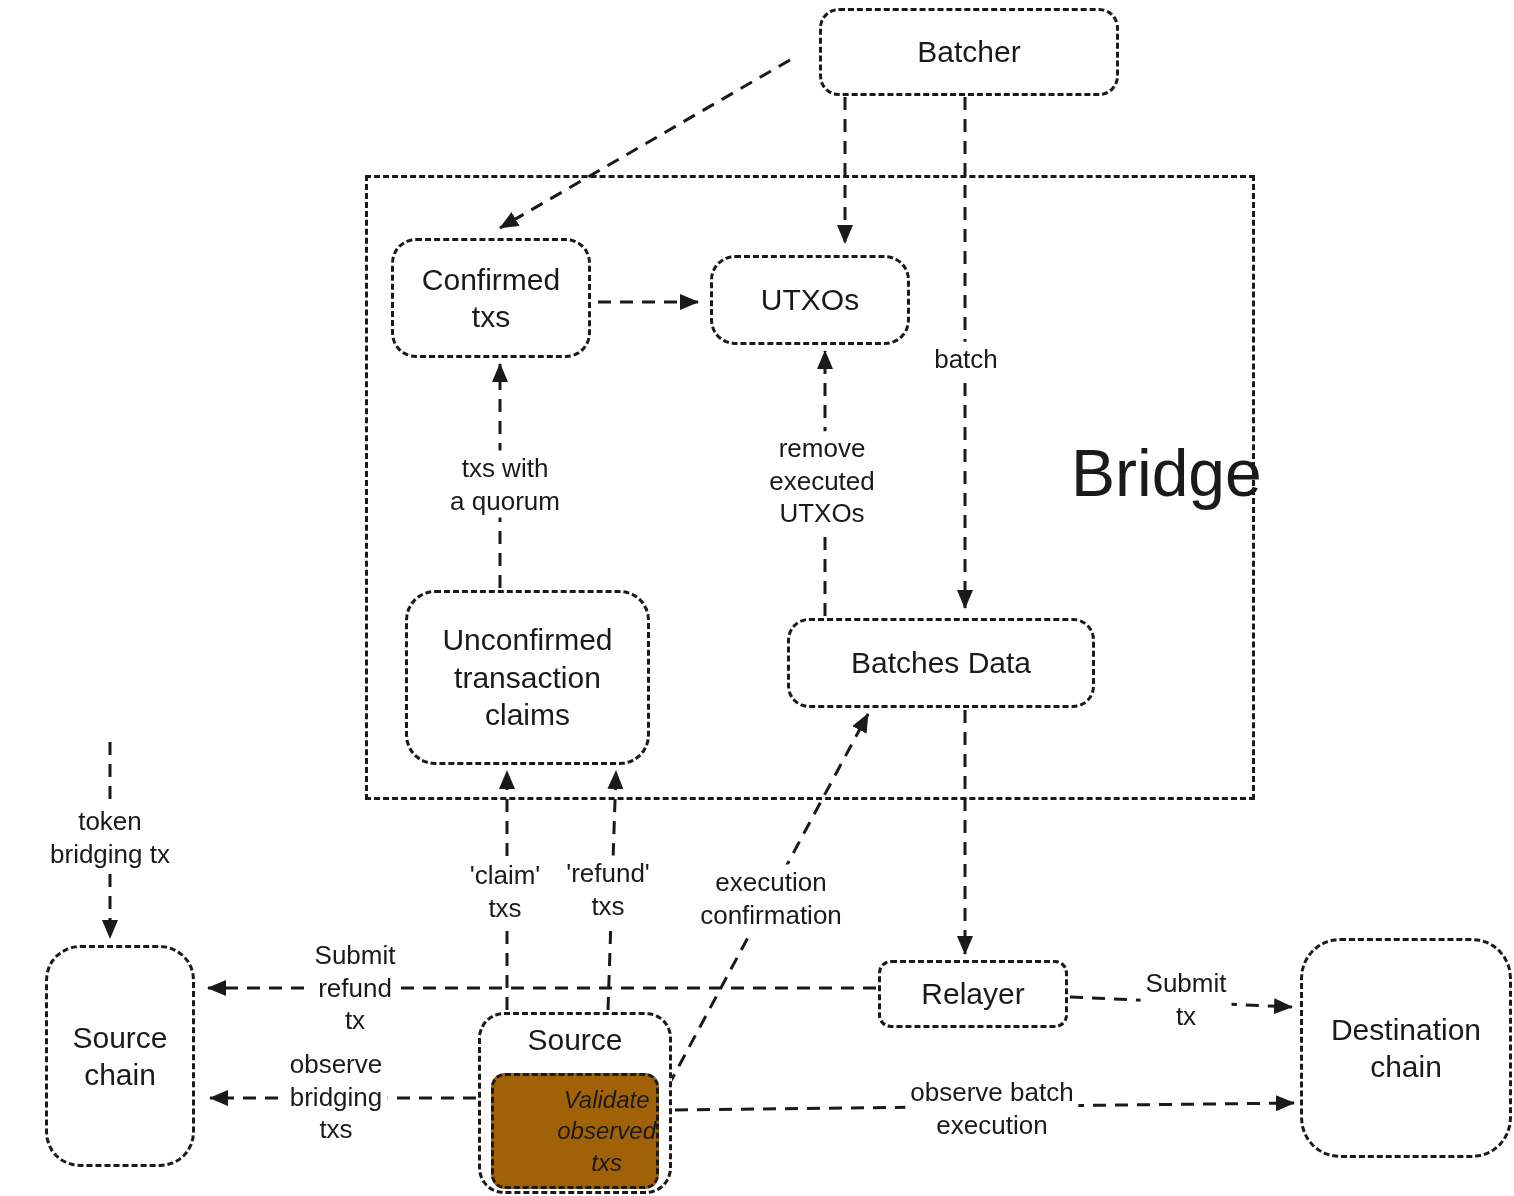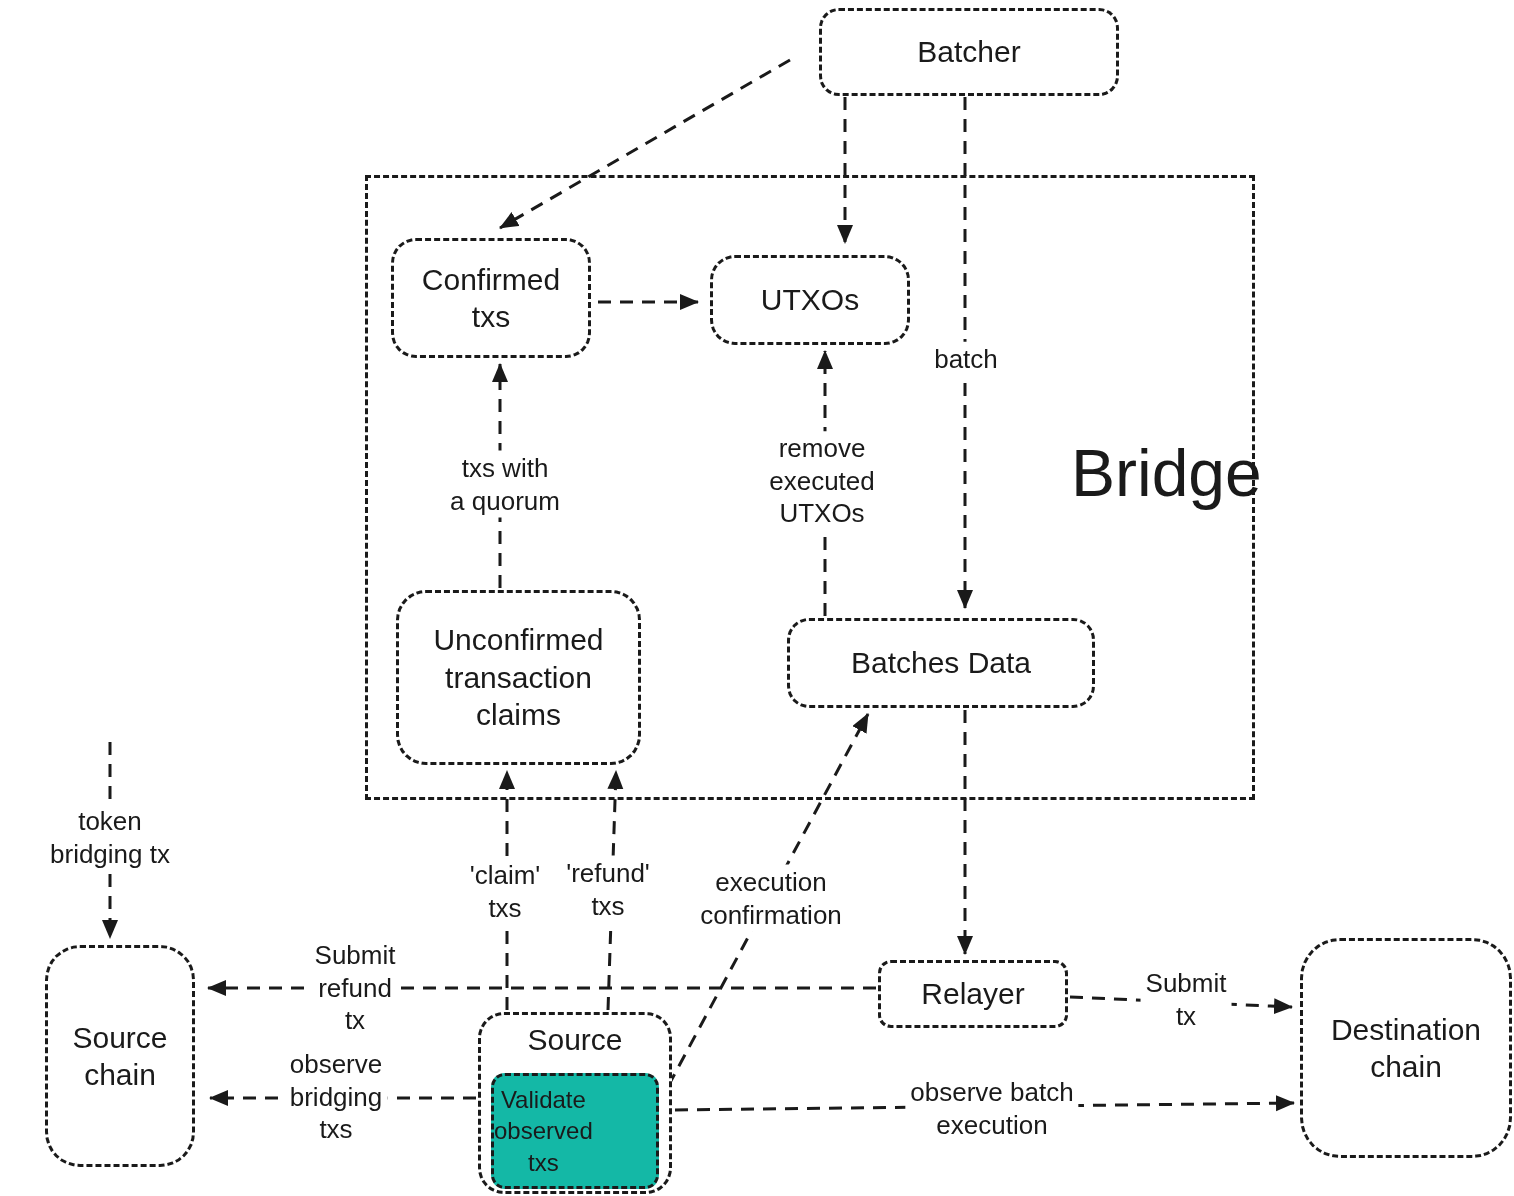--- a/index.html
+++ b/index.html
@@ -65,26 +65,27 @@
     z-index: 3;
   }
   .oracle-node {
     justify-content: flex-start;
     flex-direction: column;
     padding-top: 6px;
   }
   .validate-node {
     position: absolute;
     border: 3px dashed #1a1a1a;
-    background: #14b8a6;
+    background: #a16207;
     display: flex;
     align-items: center;
-    justify-content: flex-start;
+    justify-content: flex-end;
     text-align: center;
     box-sizing: border-box;
+    font-style: italic;
   }
   .validate-label {
     font-size: 24px;
     line-height: 1.3;
     white-space: pre-line;
   }
 </style>
 </head>
 <body>
 
@@ -139,21 +140,21 @@
 
   <div class="node" style="left:391px; top:238px; width:200px; height:120px; border-radius:25px;">
     <span class="node-label">Confirmed
 txs</span>
   </div>
 
   <div class="node" style="left:710px; top:255px; width:200px; height:90px; border-radius:25px;">
     <span class="node-label">UTXOs</span>
   </div>
 
-  <div class="node" style="left:396px; top:590px; width:245px; height:175px; border-radius:30px;text-align:center;">
+  <div class="node" style="left:405px; top:590px; width:245px; height:175px; border-radius:30px;text-align:center;">
     <span class="node-label">Unconfirmed
 transaction
 claims</span>
   </div>
 
   <div class="node" style="left:787px; top:618px; width:308px; height:90px; border-radius:22px;">
     <span class="node-label">Batches Data</span>
   </div>
 
 

